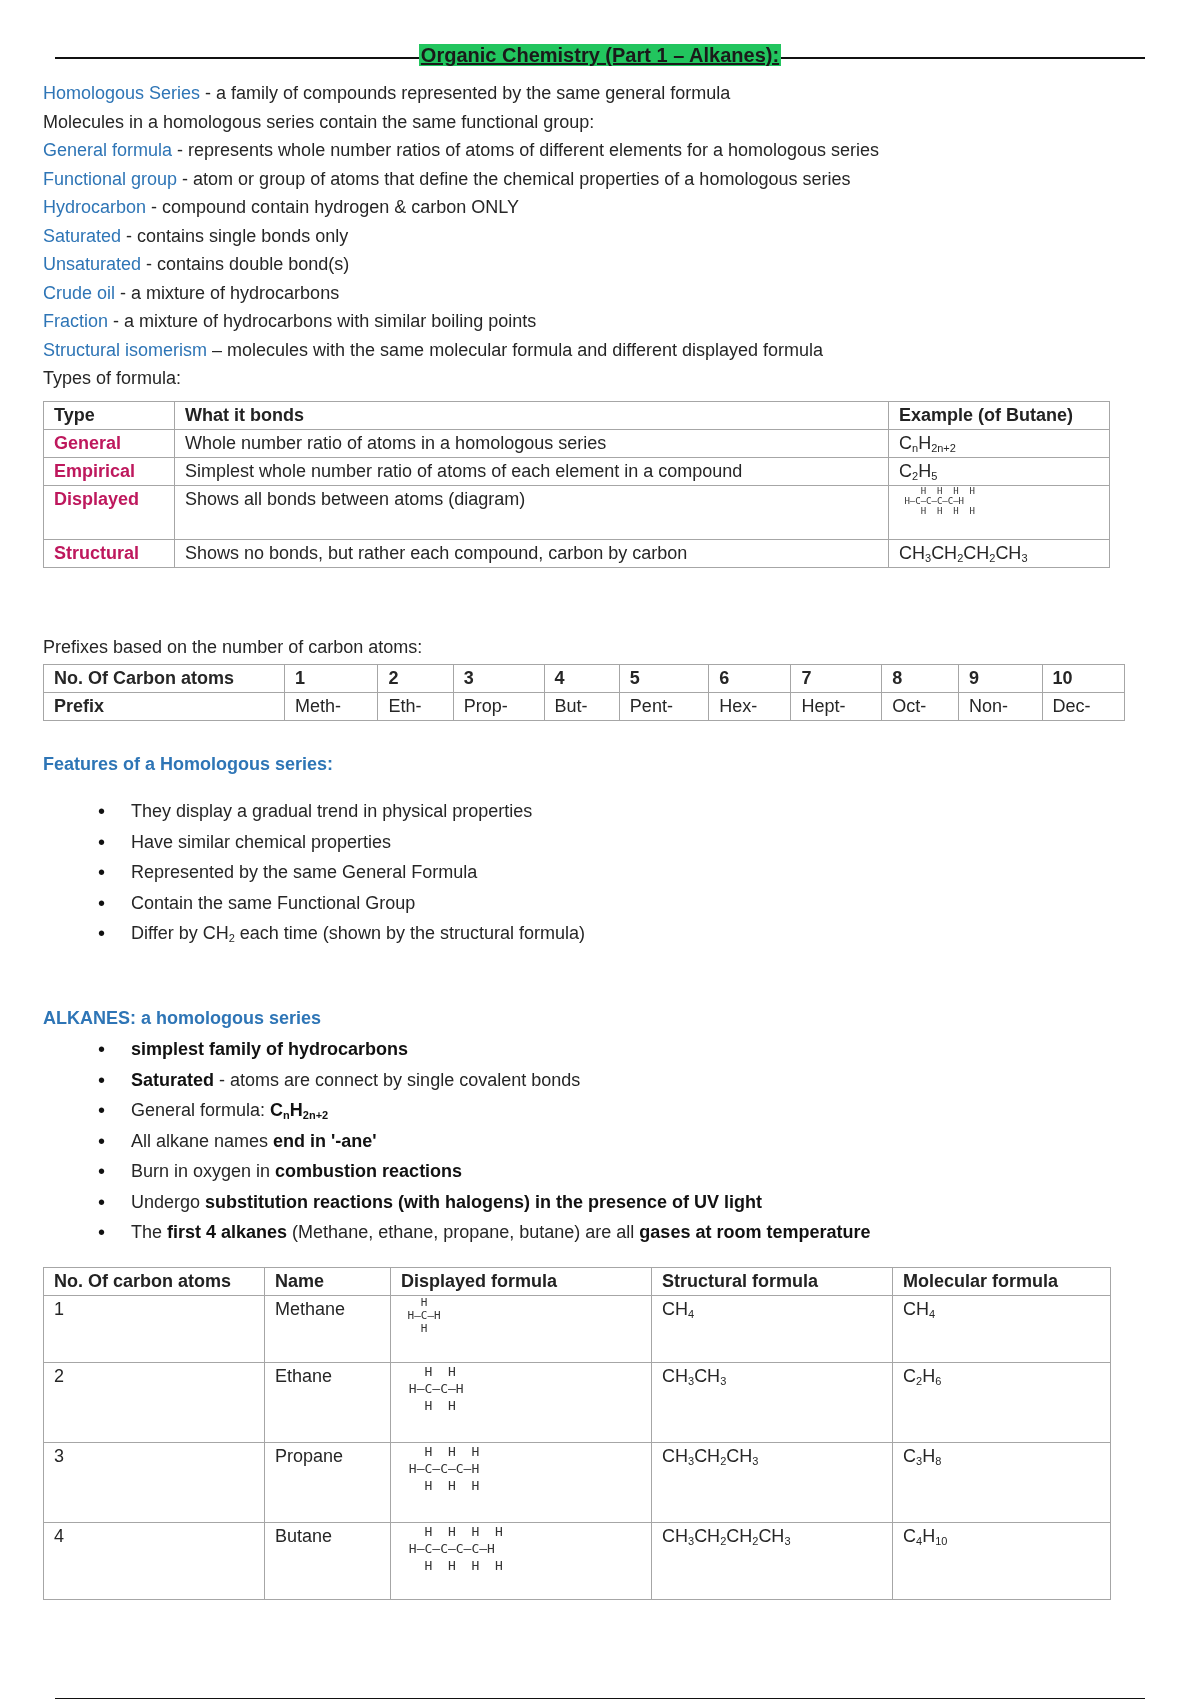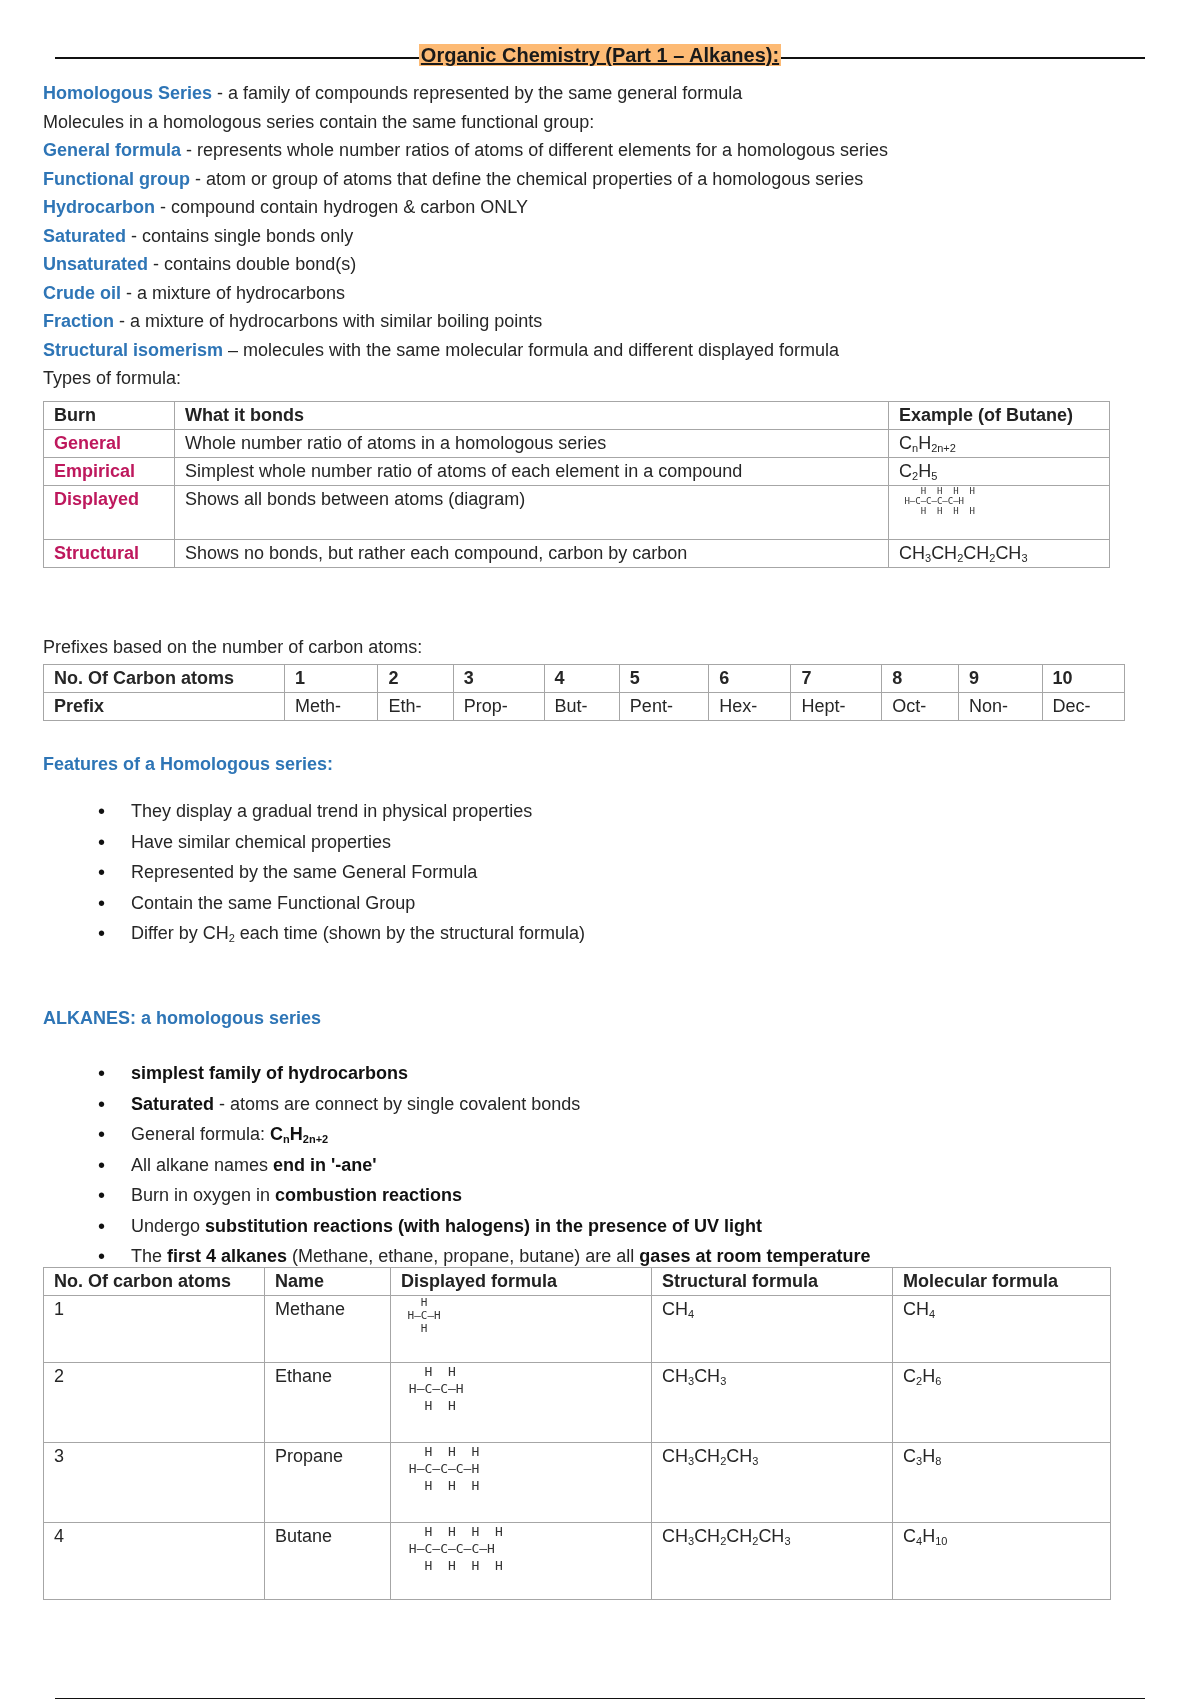--- a/index.html
+++ b/index.html
@@ -7,24 +7,24 @@
     width: 1200px; height: 1700px; position: relative; overflow: hidden;
     font-family: "Liberation Sans", sans-serif; color: #262626; font-size: 18px;
   }
   .rule { position: absolute; left: 55px; width: 1090px; border-top: 2px solid #111; }
   .rule.top { top: 57px; }
   .rule.bottom { top: 1698px; border-top: 3px double #111; }
   .title {
     position: absolute; top: 44px; left: 0; width: 1200px; text-align: center;
     font-weight: bold; font-size: 20px; text-decoration: underline; color: #1a1a1a;
   }
-  .title span { background: #fdba74; padding: 0 2px; }
+  .title span { background: #22c55e; padding: 0 2px; }
   .defs { position: absolute; top: 80px; left: 43px; }
   .def { height: 28.5px; line-height: 26px; white-space: nowrap; }
-  .term { color: #2e75b6; font-weight: bold; }
+  .term { color: #2e75b6; font-weight: normal; }
   table { border-collapse: collapse; position: absolute; font-size: 18px; }
   td, th { border: 1.5px solid #a6a6a6; padding: 0 10px; text-align: left; vertical-align: top; }
   th { font-weight: bold; color: #222; }
   .t1 { top: 401px; left: 43px; width: 1067px; }
   .t1 td, .t1 th { height: 27px; line-height: 26px; }
   .t1 .tall td { height: 53px; }
   .t1 .col1 { width: 110px; color: #be185d; font-weight: bold; }
   .t1 th.col1 { color: #222; }
   .t1 .col3 { width: 200px; margin-top: 31px; }
   .label { position: absolute; left: 43px; }
@@ -67,21 +67,21 @@
   <div class="def"><span class="term">Unsaturated</span><span> - </span><span>contains double bond(s)</span></div>
   <div class="def"><span class="term">Crude oil</span><span> - </span><span>a mixture of hydrocarbons</span></div>
   <div class="def"><span class="term">Fraction</span><span> - </span><span>a mixture of hydrocarbons with similar boiling points</span></div>
   <div class="def"><span class="term">Structural isomerism</span><span> – </span><span>molecules with the same molecular formula and different displayed formula</span></div>
   <div class="def"><span>Types of formula:</span></div>
 </div>
 
 <table class="t1">
   <tbody>
       <tr>
-    <th class="col1">Burn</th>
+    <th class="col1">Type</th>
     <th>What it bonds</th>
     <th class="col3">Example (of Butane)</th>
   </tr>
   <tr>
     <td class="col1">General</td>
     <td>Whole number ratio of atoms in a homologous series</td>
     <td class="col3">C<sub>n</sub>H<sub>2n+2</sub></td>
   </tr>
   <tr>
     <td class="col1">Empirical</td>
@@ -140,21 +140,21 @@
 <div class="feat-title">Features of a Homologous series:</div>
 <ul class="bul" style="top:782px;">
   <li>They display a gradual trend in physical properties</li>
   <li>Have similar chemical properties</li>
   <li>Represented by the same General Formula</li>
   <li>Contain the same Functional Group</li>
   <li>Differ by CH<sub>2</sub> each time (shown by the structural formula)</li>
 </ul>
 
 <div class="alk-title">ALKANES: a homologous series</div>
-<ul class="bul" style="top:1044px;">
+<ul class="bul" style="top:1020px;">
   <li><b>simplest family of hydrocarbons</b></li>
   <li><b>Saturated</b><span> - atoms are connect by single covalent bonds</span></li>
   <li><span>General formula: </span><b>C<sub>n</sub>H<sub>2n+2</sub></b></li>
   <li><span>All alkane names </span><b>end in '-ane'</b></li>
   <li><span>Burn in oxygen in </span><b>combustion reactions</b></li>
   <li><span>Undergo </span><b>substitution reactions (with halogens) in the presence of UV light</b></li>
   <li><span>The </span><b>first 4 alkanes</b><span> (Methane, ethane, propane, butane) are all </span><b>gases at room temperature</b></li>
 </ul>
 
 <table class="t3">

